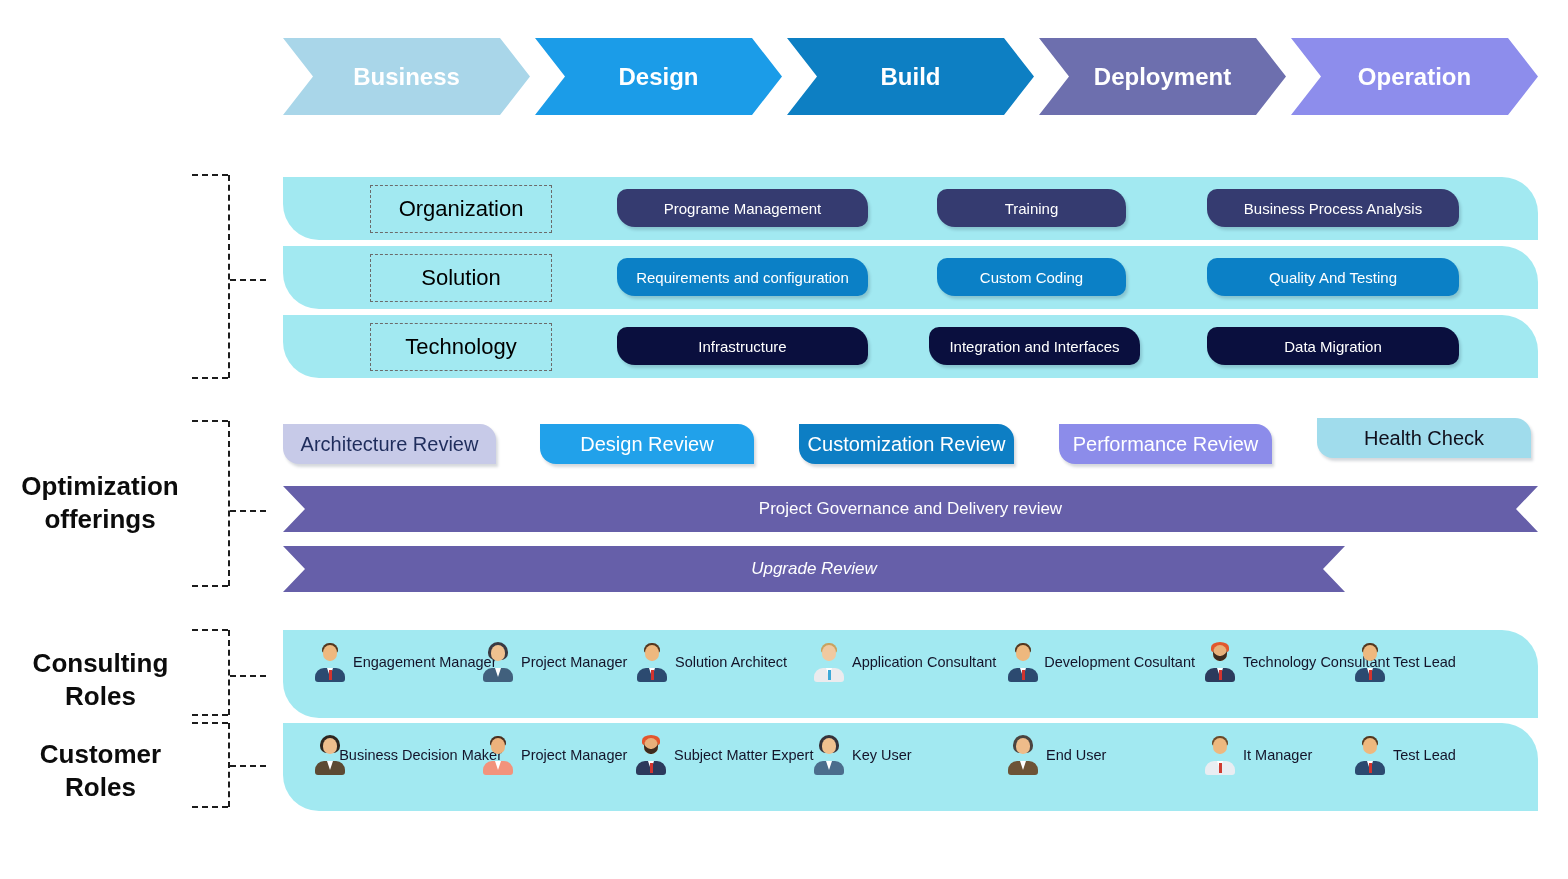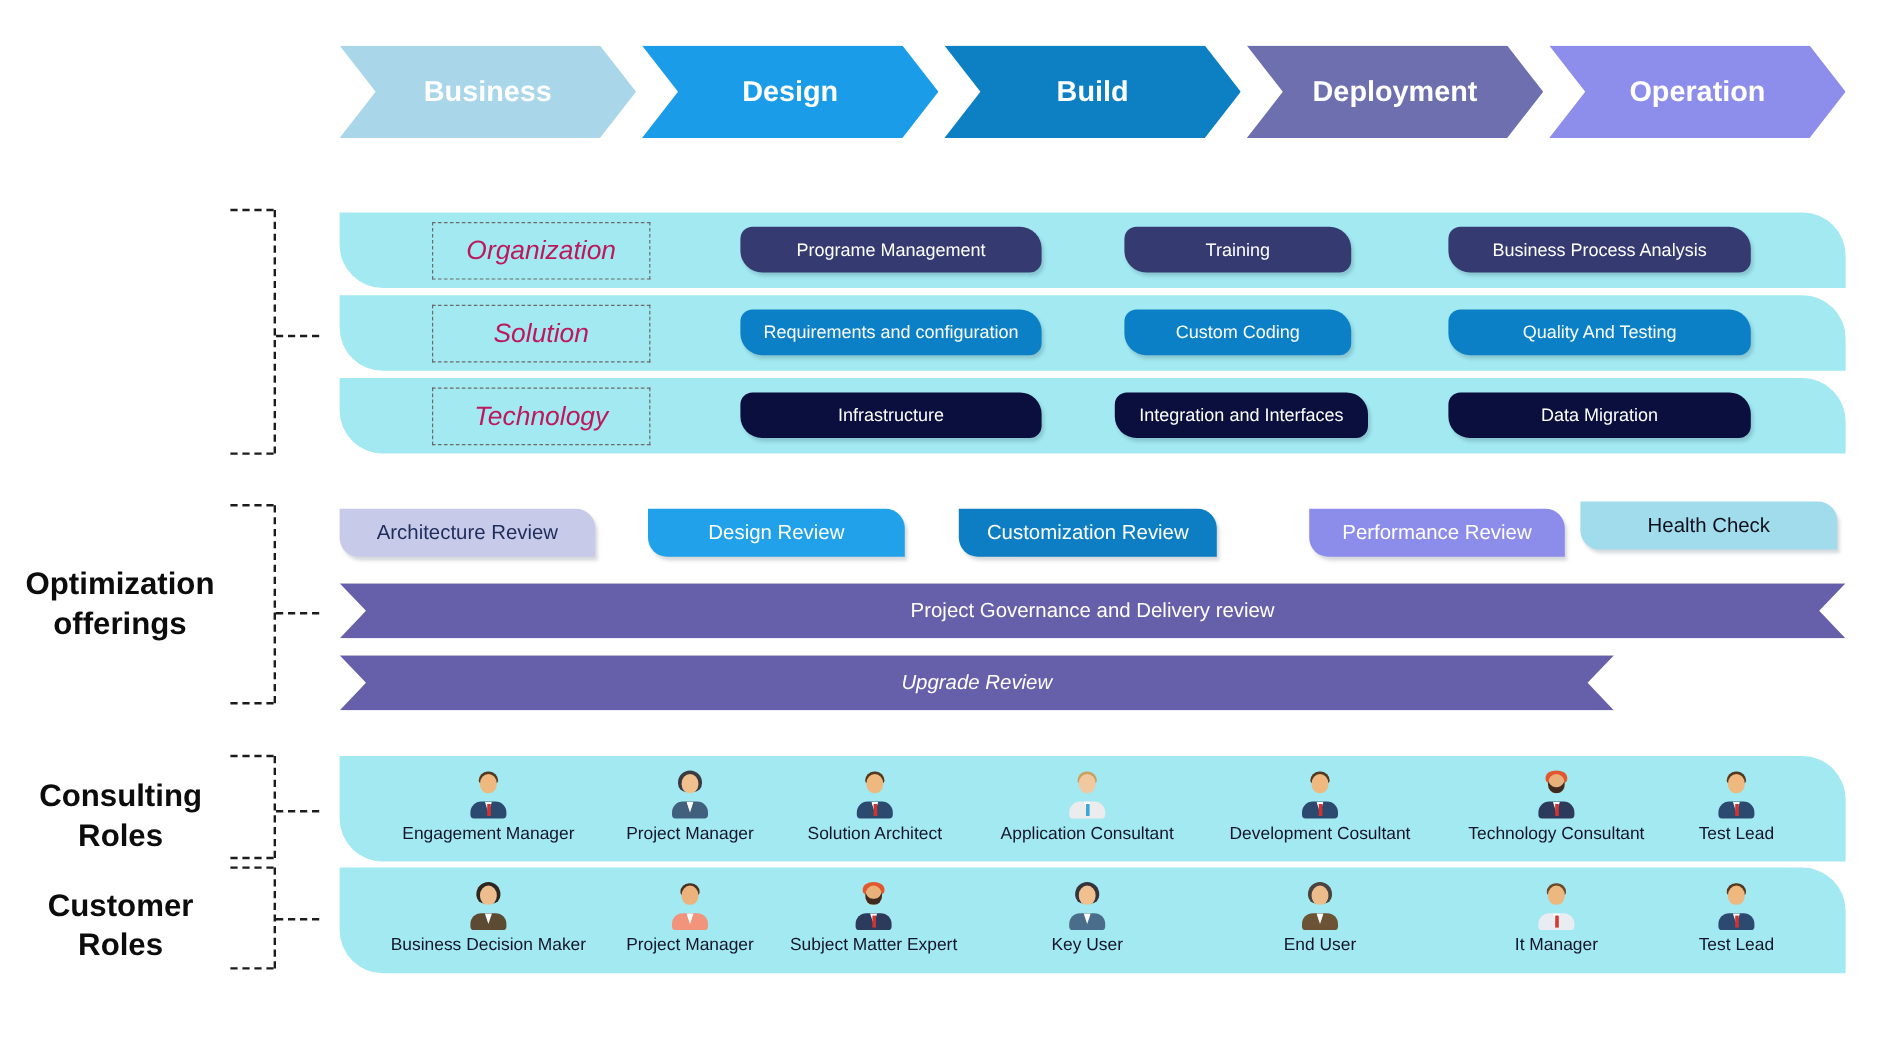--- a/index.html
+++ b/index.html
@@ -17,38 +17,38 @@
   .tick{position:absolute;height:0;width:36px;border-top:2px dashed #1c1c1c;}
   .tick-top{left:-38px;top:-1px;}
   .tick-bottom{left:-38px;bottom:-1px;}
   .tick-mid{left:0;}
 
   
   .band{position:absolute;left:283px;width:1255px;border-radius:0 36px 0 36px;}
   .band.core{height:63px;}
   .band.roles{height:88px;}
 
-  .dashbox{position:absolute;left:77px;top:8px;width:180px;height:46px;border:1px dashed #6b6b6b;
-           display:flex;align-items:center;justify-content:center;font-size:22px;color:#be185d;background:transparent;font-style:italic;}
+  .dashbox{position:absolute;left:87px;top:8px;width:180px;height:46px;border:1px dashed #6b6b6b;
+           display:flex;align-items:center;justify-content:center;font-size:22px;color:#000000;background:transparent;}
 
   .pill{position:absolute;top:12px;height:38px;border-radius:10px 18px 10px 18px;color:#ffffff;
         display:flex;align-items:center;justify-content:center;font-size:15px;
         box-shadow:2px 3px 3px rgba(20,40,60,.18);}
 
   
   .opill{position:absolute;height:40px;border-radius:0 16px 0 16px;display:flex;align-items:center;justify-content:center;
-         font-size:17px;box-shadow:2px 3px 3px rgba(20,40,60,.18);}
+         font-size:20px;box-shadow:2px 3px 3px rgba(20,40,60,.18);}
 
   
   .ribbon{position:absolute;left:283px;height:46px;color:#ffffff;font-size:17px;
           display:flex;align-items:center;justify-content:center;
           clip-path:polygon(0 0,100% 0,calc(100% - 22px) 50%,100% 100%,0 100%,22px 50%);}
 
   
-  .role{position:absolute;width:190px;top:12px;display:flex;flex-direction:column;align-items:center;gap:5px;}
+  .role{position:absolute;width:190px;top:12px;display:flex;align-items:center;gap:5px;}
   .role .lbl{font-size:14.5px;font-weight:500;color:#14142a;white-space:nowrap;}
 
   
   .av{position:relative;width:36px;height:40px;display:block;}
   .av i{position:absolute;display:block;}
   .av .hair{top:1px;left:10px;width:16px;height:10px;border-radius:8px 8px 3px 3px;background:var(--hair);}
   .av .head{top:3px;left:11px;width:14px;height:16px;border-radius:50% 50% 46% 46%;background:var(--skin);}
   .av .body{bottom:0;left:3px;width:30px;height:14px;border-radius:9px 9px 3px 3px;background:var(--suit);}
   .av .collar{bottom:5px;left:15px;width:6px;height:9px;background:#ffffff;clip-path:polygon(0 0,100% 0,50% 100%);}
   .av .tie{bottom:2px;left:17px;width:2.5px;height:10px;background:var(--tie);}
@@ -127,21 +127,21 @@
   <div class="band core" style="top: 315px; background: rgb(162, 233, 241);">
     <div class="dashbox">Technology</div>
     <div class="pill" style="left: 334px; width: 251px; background: rgb(10, 15, 62);">Infrastructure</div>
     <div class="pill" style="left: 646px; width: 211px; background: rgb(10, 15, 62);">Integration and Interfaces</div>
     <div class="pill" style="left: 924px; width: 252px; background: rgb(10, 15, 62);">Data Migration</div>
   </div>
 
   <div class="opill" style="left: 283px; top: 424px; width: 213px; background: rgb(199, 202, 232); color: rgb(31, 45, 92);">Architecture Review</div>
   <div class="opill" style="left: 540px; top: 424px; width: 214px; background: rgb(33, 161, 234); color: rgb(255, 255, 255);">Design Review</div>
   <div class="opill" style="left: 799px; top: 424px; width: 215px; background: rgb(13, 126, 196); color: rgb(255, 255, 255);">Customization Review</div>
-  <div class="opill" style="left: 1059px; top: 424px; width: 213px; background: rgb(140, 140, 234); color: rgb(255, 255, 255); margin-left: 32px;">Performance Review</div>
+  <div class="opill" style="left: 1059px; top: 424px; width: 213px; background: rgb(140, 140, 234); color: rgb(255, 255, 255);">Performance Review</div>
   <div class="opill" style="left: 1317px; top: 418px; width: 214px; background: rgb(160, 220, 236); color: rgb(16, 16, 28);">Health Check</div>
 
   <div class="ribbon" style="top: 486px; width: 1255px; background: rgb(102, 95, 169);">
       <span>Project Governance and Delivery review</span>
     </div>
   <div class="ribbon" style="top: 546px; width: 1062px; background: rgb(102, 95, 169); font-style: italic;">
       <span>Upgrade Review</span>
     </div>
 
   <div class="band roles" style="top: 630px; background: rgb(162, 233, 241);">

